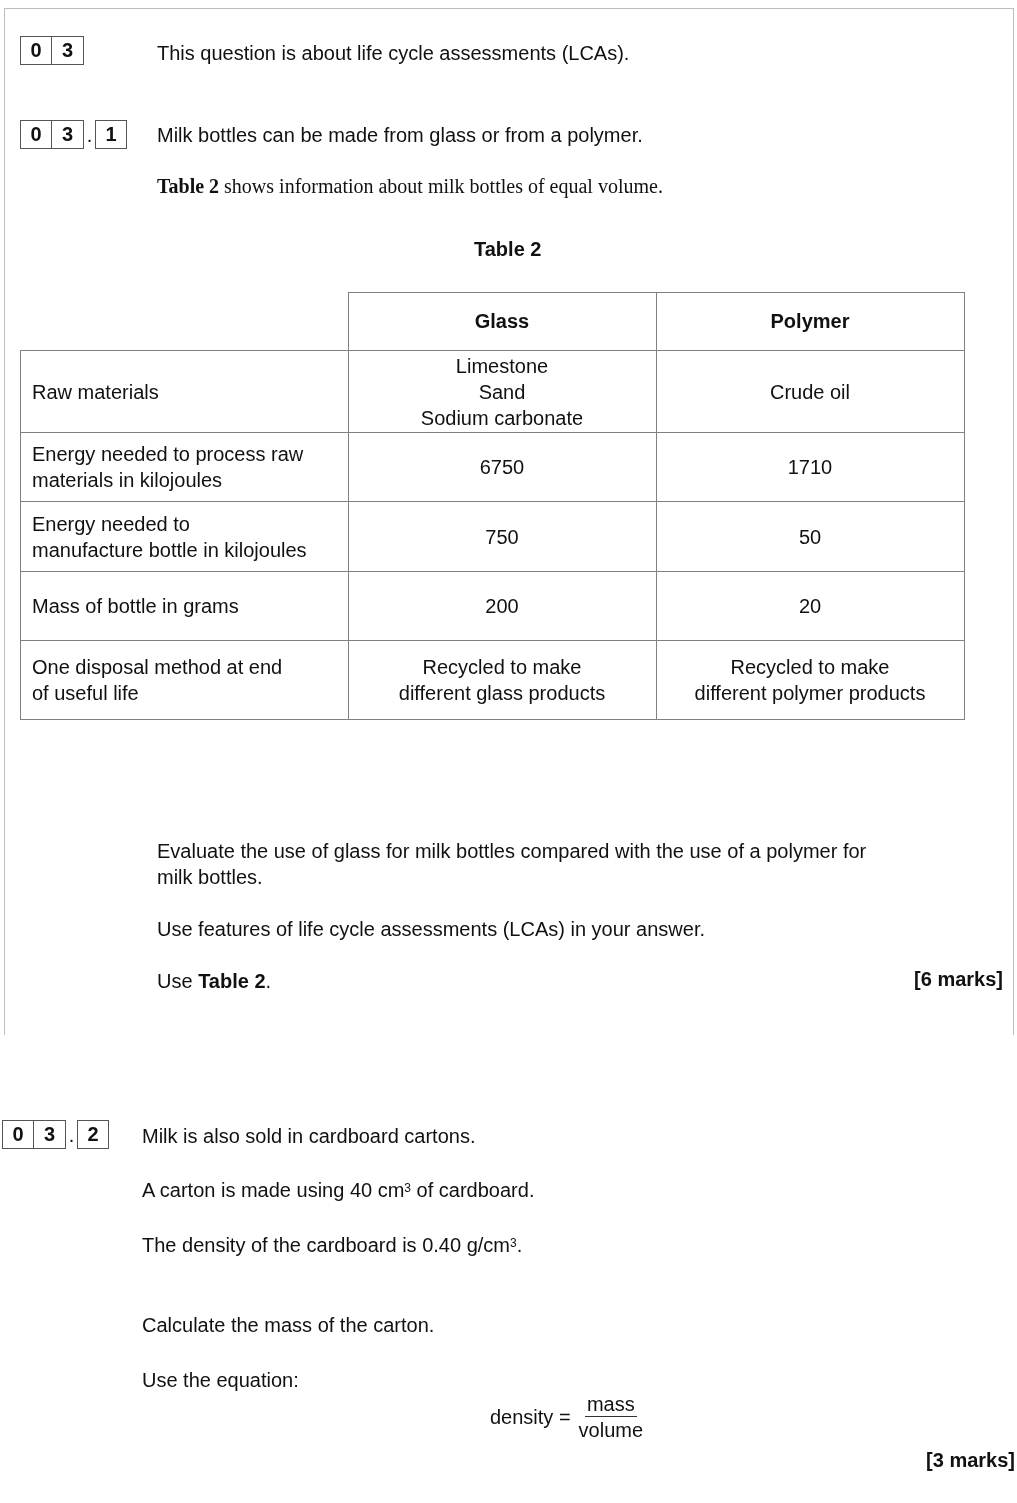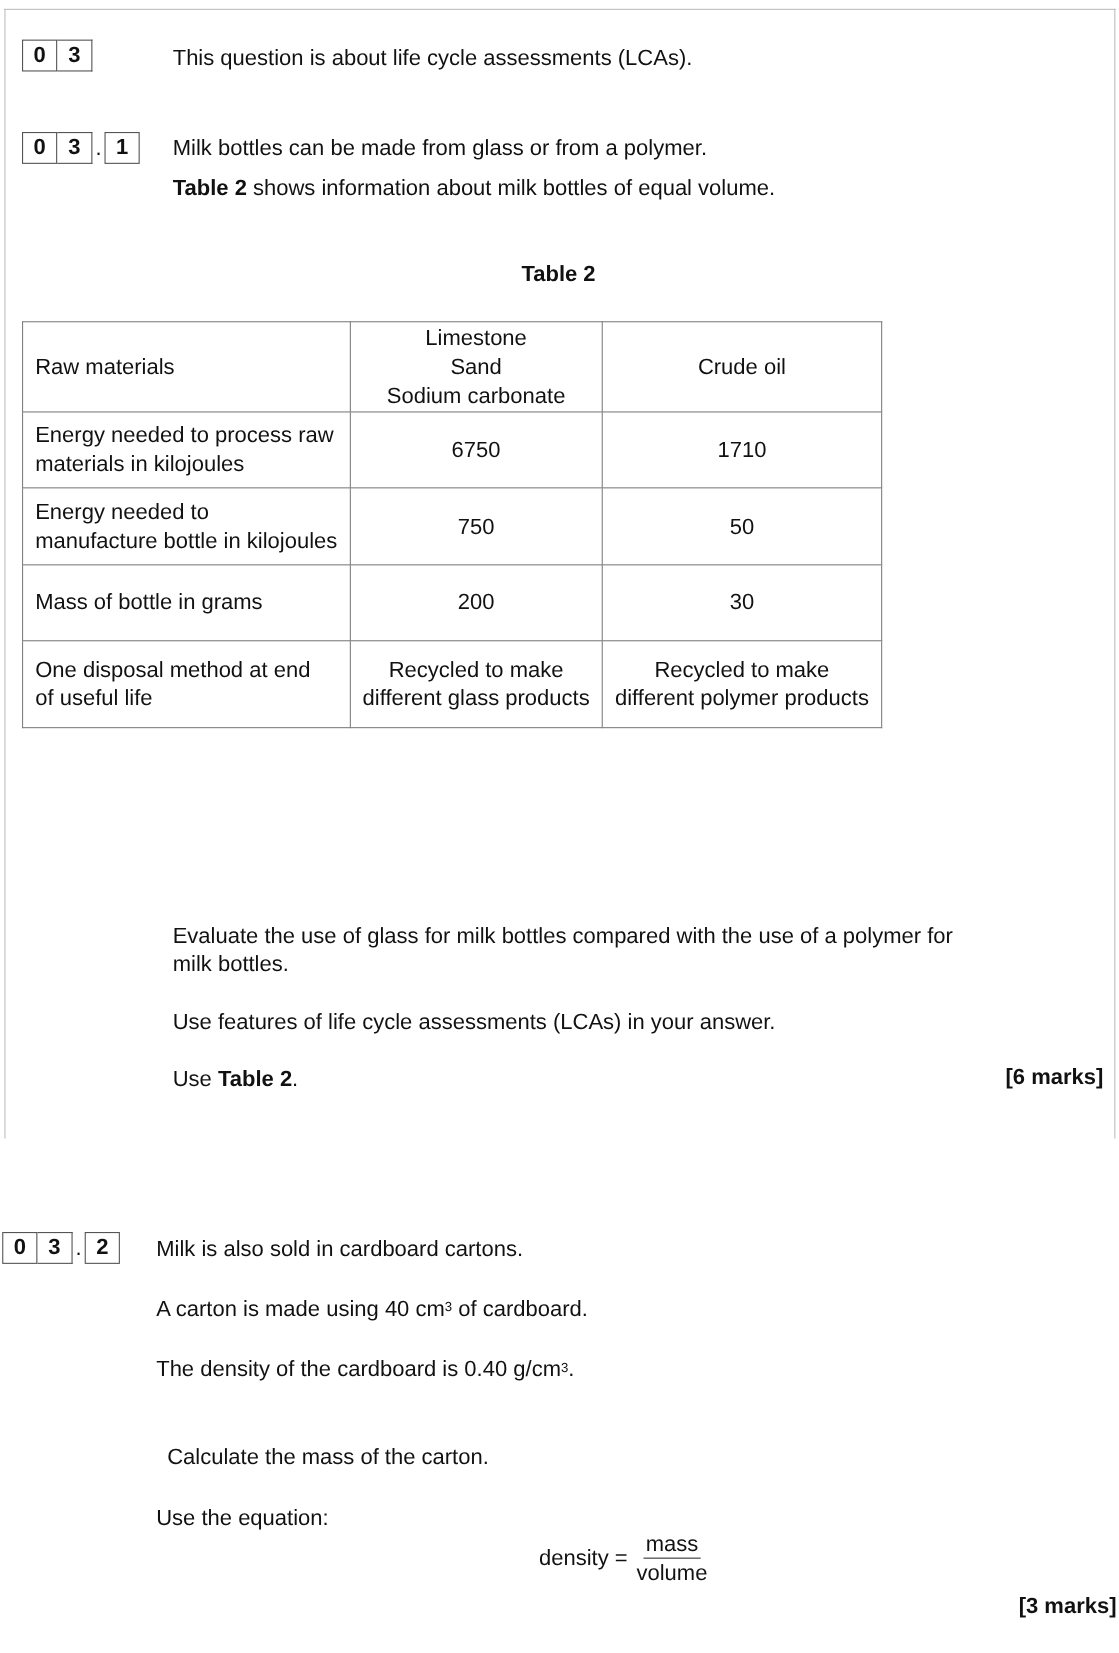--- a/index.html
+++ b/index.html
@@ -37,25 +37,30 @@
 </div>
 <div class="txt" style="left:157px; top:40px;">This question is about life cycle assessments (LCAs).</div>
 
 <div class="qbox" style="left:20px; top:119px;">
   <div class="cell">0</div>
   <div class="cell">3</div>
   <div class="dot">.</div>
   <div class="cell" style="border-left:1px solid #555;">1</div>
 </div>
 <div class="txt" style="left:157px; top:122px;">Milk bottles can be made from glass or from a polymer.</div>
-<div class="txt" style="left:157px; top:158px;"><b>Table 2</b><span> shows information about milk bottles of equal volume.</span></div>
+<div class="txt" style="left:157px; top:173px;font-family:Liberation Serif, serif;"><b>Table 2</b><span> shows information about milk bottles of equal volume.</span></div>
 <div class="txt" style="left:474px; top:236px; font-weight:bold;">Table 2</div>
 
 <table class="lca">
   <tbody>
+      <tr style="height:58px;">
+    <td class="blank" style="width:305px; border:none;"></td>
+    <th style="width:305px;">Glass</th>
+    <th style="width:305px;">Polymer</th>
+  </tr>
   <tr style="height:82px;">
     <td><span>Raw materials</span></td>
     <td class="c">
       <div>Limestone</div>
       <div>Sand</div>
       <div>Sodium carbonate</div>
     </td>
     <td class="c">Crude oil</td>
   </tr>
   <tr style="height:69px;">
@@ -70,21 +75,21 @@
     <td>
       <div>Energy needed to</div>
       <div>manufacture bottle in kilojoules</div>
     </td>
     <td class="c">750</td>
     <td class="c">50</td>
   </tr>
   <tr style="height:69px;">
     <td>Mass of bottle in grams</td>
     <td class="c">200</td>
-    <td class="c">30</td>
+    <td class="c">20</td>
   </tr>
   <tr style="height:79px;">
     <td>
       <div>One disposal method at end</div>
       <div>of useful life</div>
     </td>
     <td class="c">
       <div>Recycled to make</div>
       <div>different glass products</div>
     </td>
@@ -104,21 +109,21 @@
 
 <div class="qbox" style="left:2px; top:1119px;">
   <div class="cell">0</div>
   <div class="cell">3</div>
   <div class="dot">.</div>
   <div class="cell" style="border-left:1px solid #555;">2</div>
 </div>
 <div class="txt" style="left:142px; top:1123px;">Milk is also sold in cardboard cartons.</div>
 <div class="txt" style="left:142px; top:1177px;"><span>A carton is made using 40 cm</span><sup>3</sup><span> of cardboard.</span></div>
 <div class="txt" style="left:142px; top:1232px;"><span>The density of the cardboard is 0.40 g/cm</span><sup>3</sup><span>.</span></div>
-<div class="txt" style="left:152px; top:1312px;">Calculate the mass of the carton.</div>
+<div class="txt" style="left:142px; top:1312px;">Calculate the mass of the carton.</div>
 <div class="txt" style="left:142px; top:1367px;">Use the equation:</div>
 
 <div class="frac" style="left:490px; top:1392px;">
   <span>density =</span>
   <div class="fr">
     <span class="num">mass</span>
     <span class="den">volume</span>
   </div>
 </div>
 <div class="marks" style="right:2px; top:1447px; line-height:26px;">[3 marks]</div>

